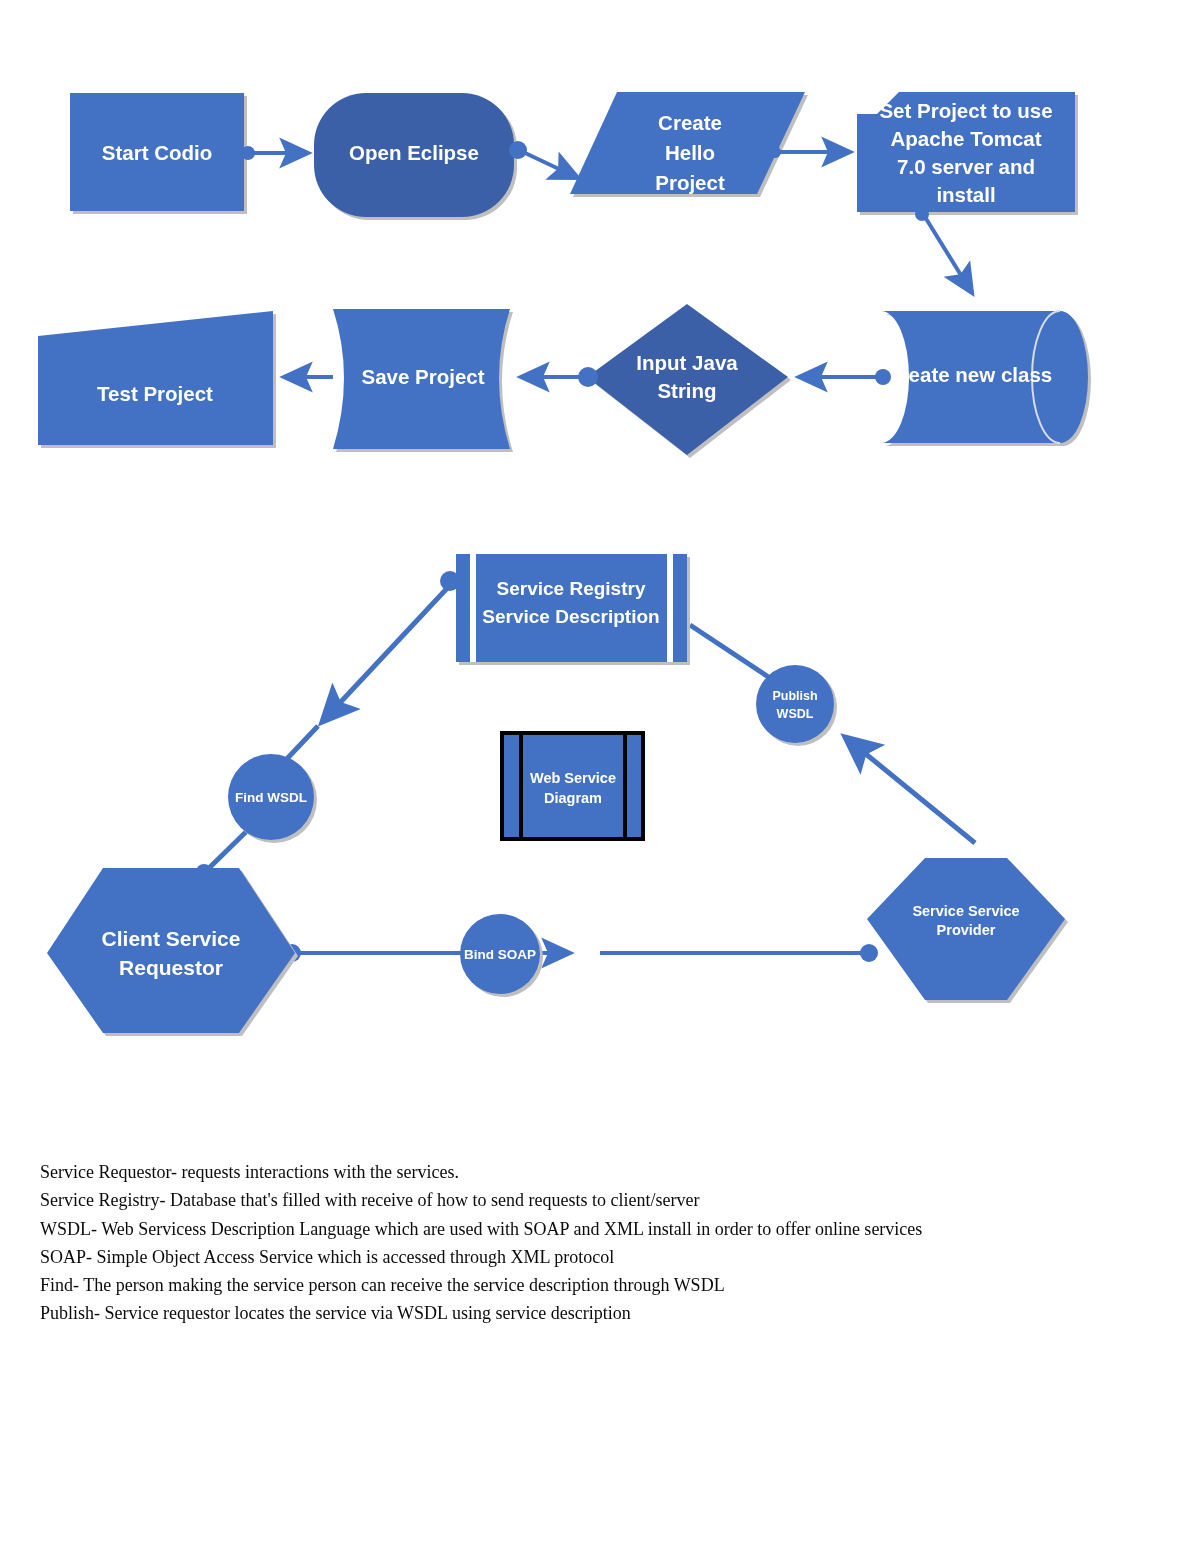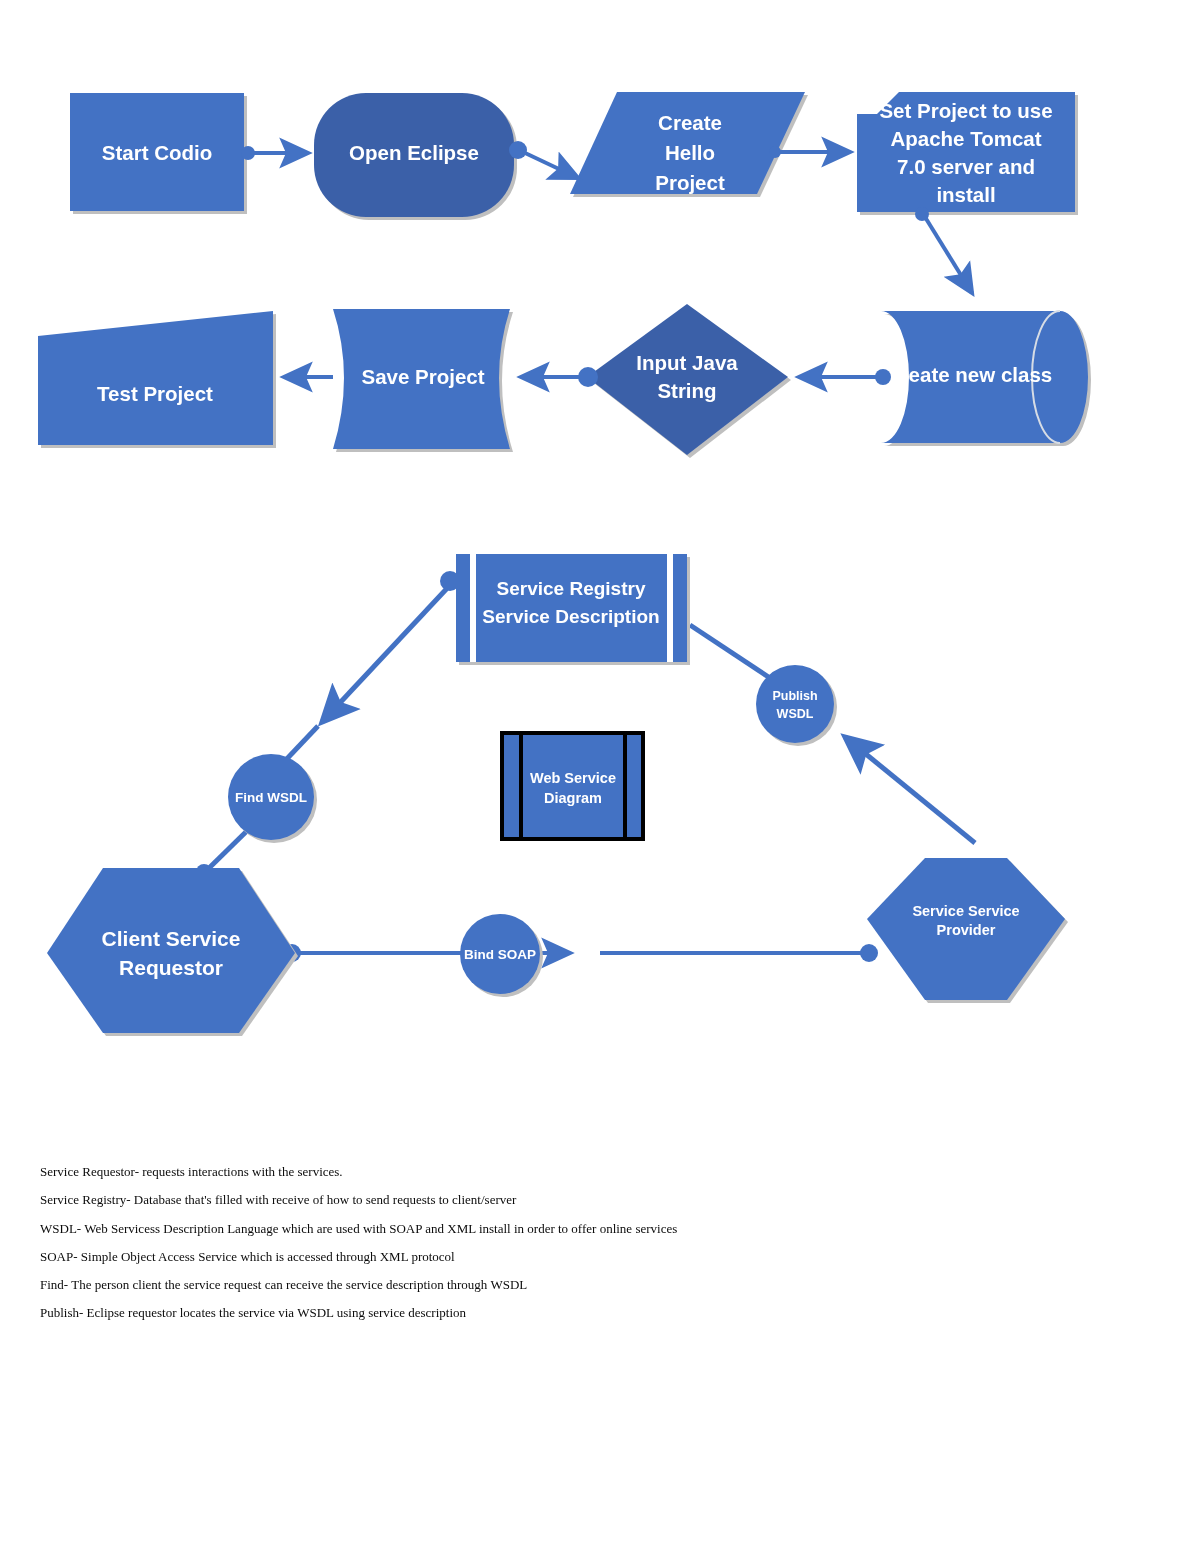--- a/index.html
+++ b/index.html
@@ -10,21 +10,21 @@
   .canvas{position:absolute;left:0;top:0;width:1200px;height:1553px;}
   .svgwrap{position:absolute;left:0;top:0;width:1200px;height:1553px;}
   svg{display:block;}
   .shape-label{
     fill:#ffffff;font-family:"Liberation Sans", sans-serif;
     font-weight:bold;text-anchor:middle;dominant-baseline:middle;
   }
   .notes{
     position:absolute;left:40px;top:1158px;width:1130px;
     font-family:"Liberation Serif", serif;
-    font-size:13px;line-height:28.3px;color:#0b0b0b;
+    font-size:18px;line-height:28.3px;color:#0b0b0b;
   }
   .notes p{margin:0;padding:0;}
 </style>
 </head>
 <body>
 
 <div class="canvas">
   <div class="svgwrap">
     <svg width="1200" height="1553" viewBox="0 0 1200 1553" xmlns="http://www.w3.org/2000/svg">
       <defs>
@@ -185,16 +185,16 @@
         </g>
       </g>
     </svg>
   </div>
 
   <div class="notes">
     <p>Service Requestor- requests interactions with the services.</p>
     <p>Service Registry- Database that's filled with receive of how to send requests to client/server</p>
     <p>WSDL- Web Servicess Description Language which are used with SOAP and XML install in order to offer online services</p>
     <p>SOAP- Simple Object Access Service which is accessed through XML protocol</p>
-    <p>Find- The person client the service request can receive the service description through WSDL</p>
-    <p>Publish- Eclipse requestor locates the service via WSDL using service description</p>
+    <p>Find- The person making the service person can receive the service description through WSDL</p>
+    <p>Publish- Service requestor locates the service via WSDL using service description</p>
   </div>
 </div>
 
 </body></html>

